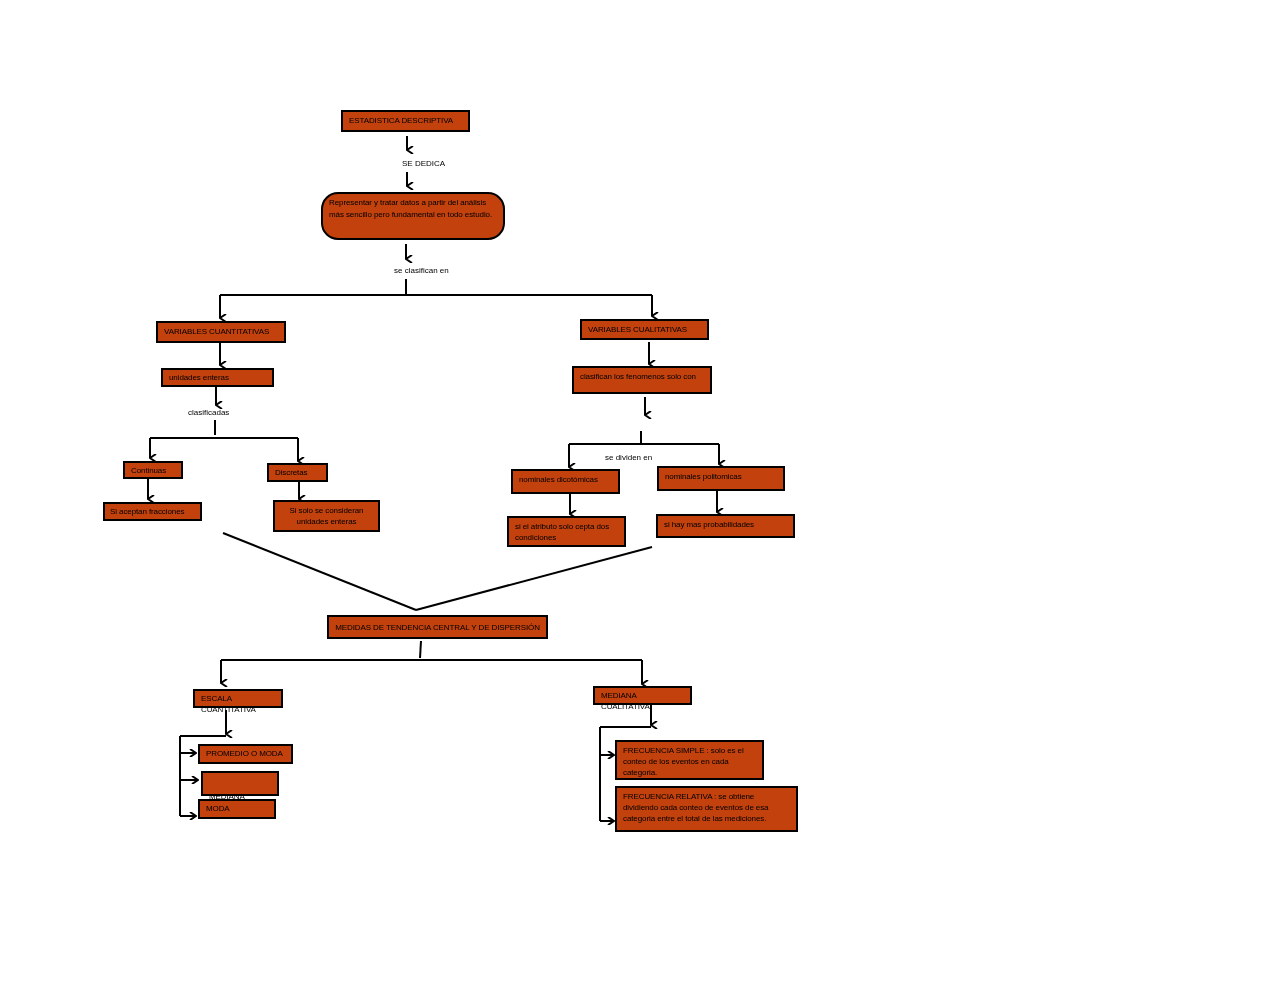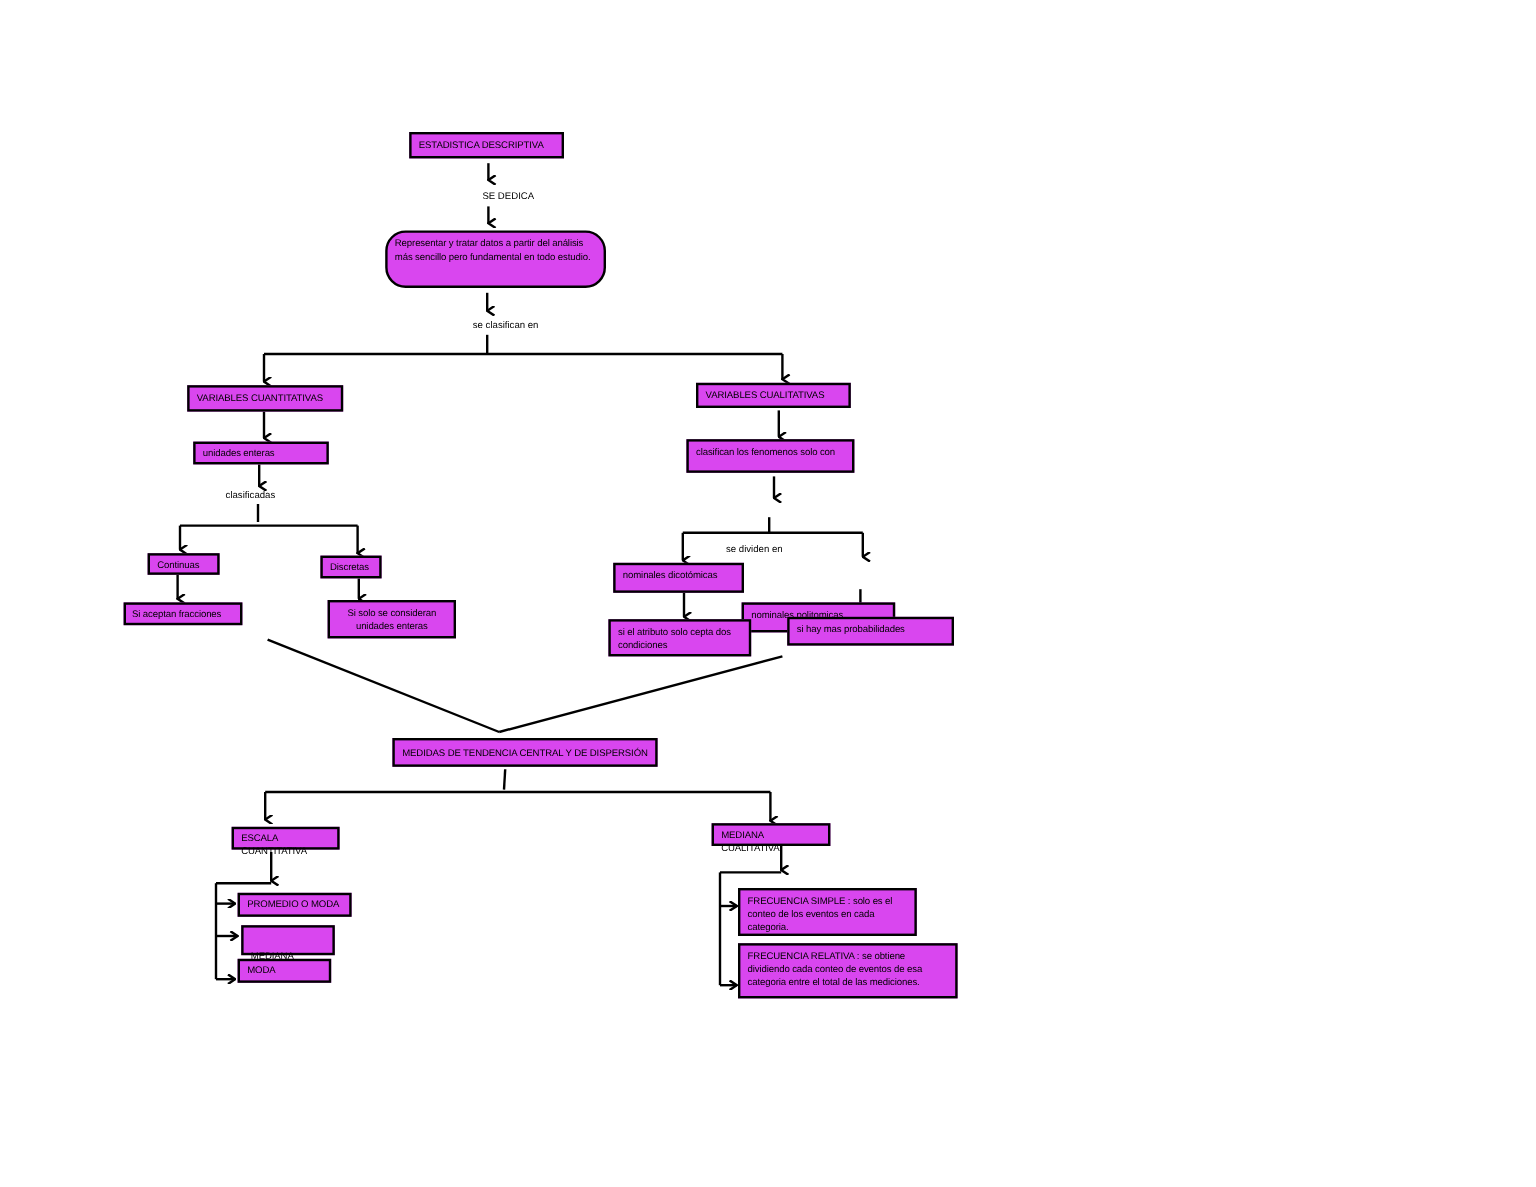--- a/index.html
+++ b/index.html
@@ -10,21 +10,21 @@
       background: #ffffff;
       overflow: hidden;
       font-family: "Liberation Sans", "DejaVu Sans", sans-serif;
       color: #000;
     }
     svg.connectors { position: absolute; left: 0; top: 0; }
     .box {
       position: absolute;
       box-sizing: border-box;
       border: 2px solid #000;
-      background: #d946ef;
+      background: #c2410c;
       font-size: 8px;
       line-height: 11px;
       padding: 3px 6px;
       letter-spacing: -0.1px;
     }
     .box.center { text-align: center; }
     .label {
       position: absolute;
       font-size: 8px;
       line-height: 10px;
@@ -113,42 +113,42 @@
     <span>VARIABLES CUANTITATIVAS</span>
   </div>
   <div class="box" style="left:161px;top:368px;width:113px;height:19px;padding-top:2px;">
     <span>unidades enteras</span>
   </div>
   <div class="label" style="left:188px;top:408px;">clasificadas</div>
 
   <div class="box" style="left:123px;top:461px;width:60px;height:18px;padding-top:2px;">
     <span>Continuas</span>
   </div>
-  <div class="box" style="left:267px;top:463px;width:51px;height:19px;padding-top:2px;">
+  <div class="box" style="left:267px;top:463px;width:61px;height:19px;padding-top:2px;">
     <span>Discretas</span>
   </div>
   <div class="box" style="left:103px;top:502px;width:99px;height:19px;padding-top:2px;padding-left:5px;">
     <span>Si aceptan fracciones</span>
   </div>
   <div class="box center" style="left:241px;top:500px;width:107px;height:32px;padding:3px 14px;margin-left:32px;">
     <span>Si solo se consideran unidades enteras</span>
   </div>
 
   <div class="box" style="left:580px;top:319px;width:129px;height:21px;">
     <span>VARIABLES CUALITATIVAS</span>
   </div>
   <div class="box" style="left:572px;top:366px;width:140px;height:28px;">
     <span>clasifican los fenomenos solo con</span>
   </div>
   <div class="label" style="left:605px;top:419px;margin-top:34px;">se dividen en</div>
 
   <div class="box" style="left:511px;top:469px;width:109px;height:25px;">
     <span>nominales dicotómicas</span>
   </div>
-  <div class="box" style="left:618px;top:466px;width:128px;height:25px;margin-top:36px;">
+  <div class="box" style="left:657px;top:466px;width:128px;height:25px;">
     <span>nominales  politomicas</span>
   </div>
   <div class="box" style="left:507px;top:516px;width:119px;height:31px;">
     <span>si el atributo solo cepta dos condiciones</span>
   </div>
   <div class="box" style="left:656px;top:514px;width:139px;height:24px;">
     <span>si hay mas probabilidades</span>
   </div>
 
   <div class="box center" style="left:327px;top:615px;width:221px;height:24px;padding-top:5px;">

